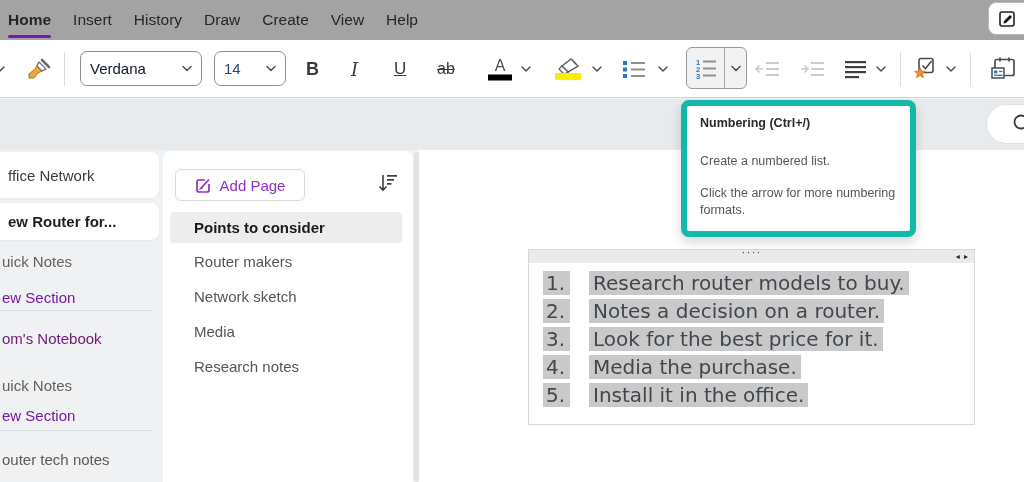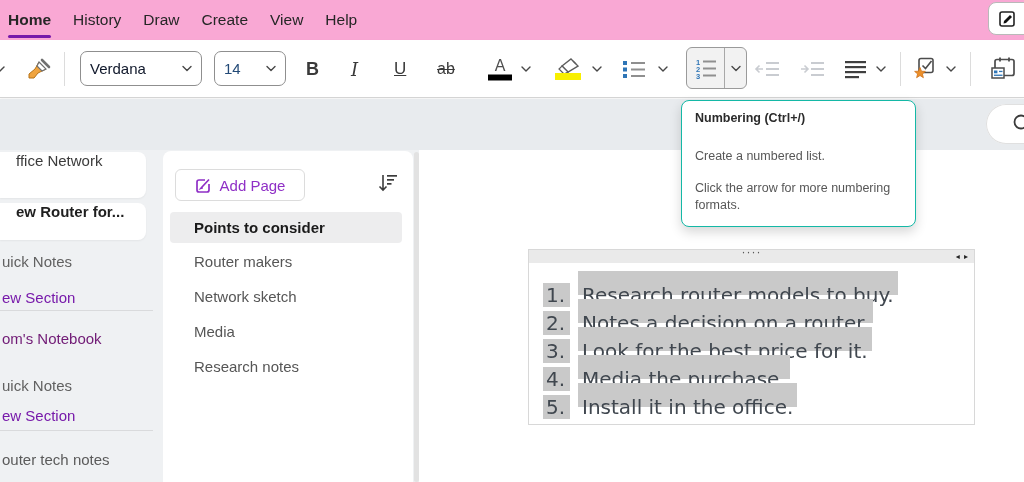--- a/index.html
+++ b/index.html
@@ -1,20 +1,20 @@
 <!DOCTYPE html>
 <html><head>
 <meta charset="utf-8">
 <style>
   * { margin:0; padding:0; box-sizing:border-box; }
   html,body { width:1024px; height:482px; overflow:hidden; }
   body { font-family:"Liberation Sans", sans-serif; background:#fff; position:relative; color:#2b2b2b; }
 
   
-  .menubar { position:absolute; left:0; top:0; width:1024px; height:40px; background:#f9a8d4;
+  .menubar { position:absolute; left:0; top:0; width:1024px; height:40px; background:#a3a3a3;
              display:flex; align-items:center; padding-left:0; }
   .menu-item { position:relative; height:40px; display:flex; align-items:center;
                padding:0 11px; font-size:15.5px; color:#262626; cursor:default; }
   .menu-item:first-child { margin-left:-3px; }
   .menu-item.active { font-weight:700; }
   .menu-item.active .underline { position:absolute; left:11px; right:11px; bottom:2px;
                height:3px; border-radius:2px; background:#7719aa; }
 
   
   .toolbar { position:absolute; left:0; top:40px; width:1024px; height:58px; background:#fff;
@@ -47,22 +47,22 @@
   .search-pill { position:absolute; left:986px; top:5px; width:60px; height:40px; background:#fff;
                  border-radius:20px 0 0 20px; box-shadow:0 0 0 1px #e0e0e0 inset; }
   .corner-btn { position:absolute; left:988px; top:2px; width:44px; height:33px; background:#fff;
                 border:1px solid #b9b9b9; border-radius:8px; display:flex; align-items:center;
                 padding-left:9px; }
 
   
   .content { position:absolute; left:0; top:150px; width:1024px; height:332px; background:#eff1f3; }
 
   .sidebar { position:absolute; left:0; top:0; width:155px; height:332px; }
-  .side-card { position:absolute; left:0; width:146px; background:#fff; border-radius:0 8px 8px 0;
-               display:flex; padding-left:16px; font-size:15px; color:#3b3b3b;
+  .side-card { position:absolute; left:0; width:159px; background:#fff; border-radius:0 8px 8px 0;
+               display:flex; align-items:center; padding-left:8px; font-size:15px; color:#3b3b3b;
                box-shadow:0 1px 2px rgba(0,0,0,.05); }
   .side-item { position:absolute; left:2px; font-size:15px; }
   .side-div { position:absolute; left:0; width:153px; height:1px; background:#d9dadc; }
   .purple { color:#7719aa; }
 
   .pages-panel { position:absolute; left:163px; top:1px; width:250px; height:331px; background:#fff;
                  border-radius:8px 8px 0 0; }
   .add-page-btn { position:absolute; left:12px; top:18px; width:130px; height:32px; background:#fff;
                   border:1px solid #dcdcdc; border-radius:6px; display:flex; align-items:center;
                   justify-content:center; gap:8px; font-size:15px; color:#8f2fc6; }
@@ -80,42 +80,45 @@
                     border:1px solid #d8d8d8; background:#fff; }
   .note-header { height:13px; background:#eaeaea; position:relative; }
   .note-handle { position:absolute; left:50%; transform:translateX(-50%); top:-4px; font-size:12px;
                  letter-spacing:1px; color:#5a5a5a; line-height:13px; }
   .note-resize { position:absolute; right:5px; top:0; font-size:8px; letter-spacing:1px; color:#222;
                  line-height:13px; }
   .note-body { padding:8px 0 0 14px; font-family:"DejaVu Sans", sans-serif; font-size:20px; color:#40474f; }
   .nrow { height:24px; margin-bottom:4px; white-space:nowrap; }
   .nnum { display:inline-block; width:27px; height:24px; line-height:24px; padding-left:3px;
           background:#c9c9c9; margin-right:8px; }
-  .ntext { display:inline-block; height:24px; line-height:24px; padding:12px 4px; background:#c9c9c9; }
+  .ntext { display:inline-block; height:24px; line-height:24px; padding:0 4px; background:#c9c9c9;margin-left:11px; }
 
   
   .tooltip { position:absolute; left:681px; top:100px; width:235px; background:#fff;
-             border:1px solid #14b8a6; border-radius:8px; box-shadow:0 5px 12px rgba(0,0,0,.16);
+             border:6px solid #14b8a6; border-radius:8px; box-shadow:0 5px 12px rgba(0,0,0,.16);
              padding:10px 13px 12px 13px; z-index:50; font-size:12.5px; }
   .tooltip .tt-title { font-weight:700; color:#2b2b2b; }
   .tooltip .tt-body { color:#575757; margin-top:23px; line-height:1.35; }
   .tooltip .tt-body2 { color:#575757; margin-top:15px; line-height:1.35; }
 
   .edge-chev { position:absolute; left:-5px; top:50%; transform:translateY(-50%); }
 </style>
 </head>
 <body>
 
 <div class="app">
 
   <nav class="menubar">
     <div class="menu-item active">
       <span>Home</span>
       <span class="underline"></span>
     </div>
+    <div class="menu-item">
+        <span>Insert</span>
+      </div>
     <div class="menu-item">
         <span>History</span>
       </div>
     <div class="menu-item">
         <span>Draw</span>
       </div>
     <div class="menu-item">
         <span>Create</span>
       </div>
     <div class="menu-item">

